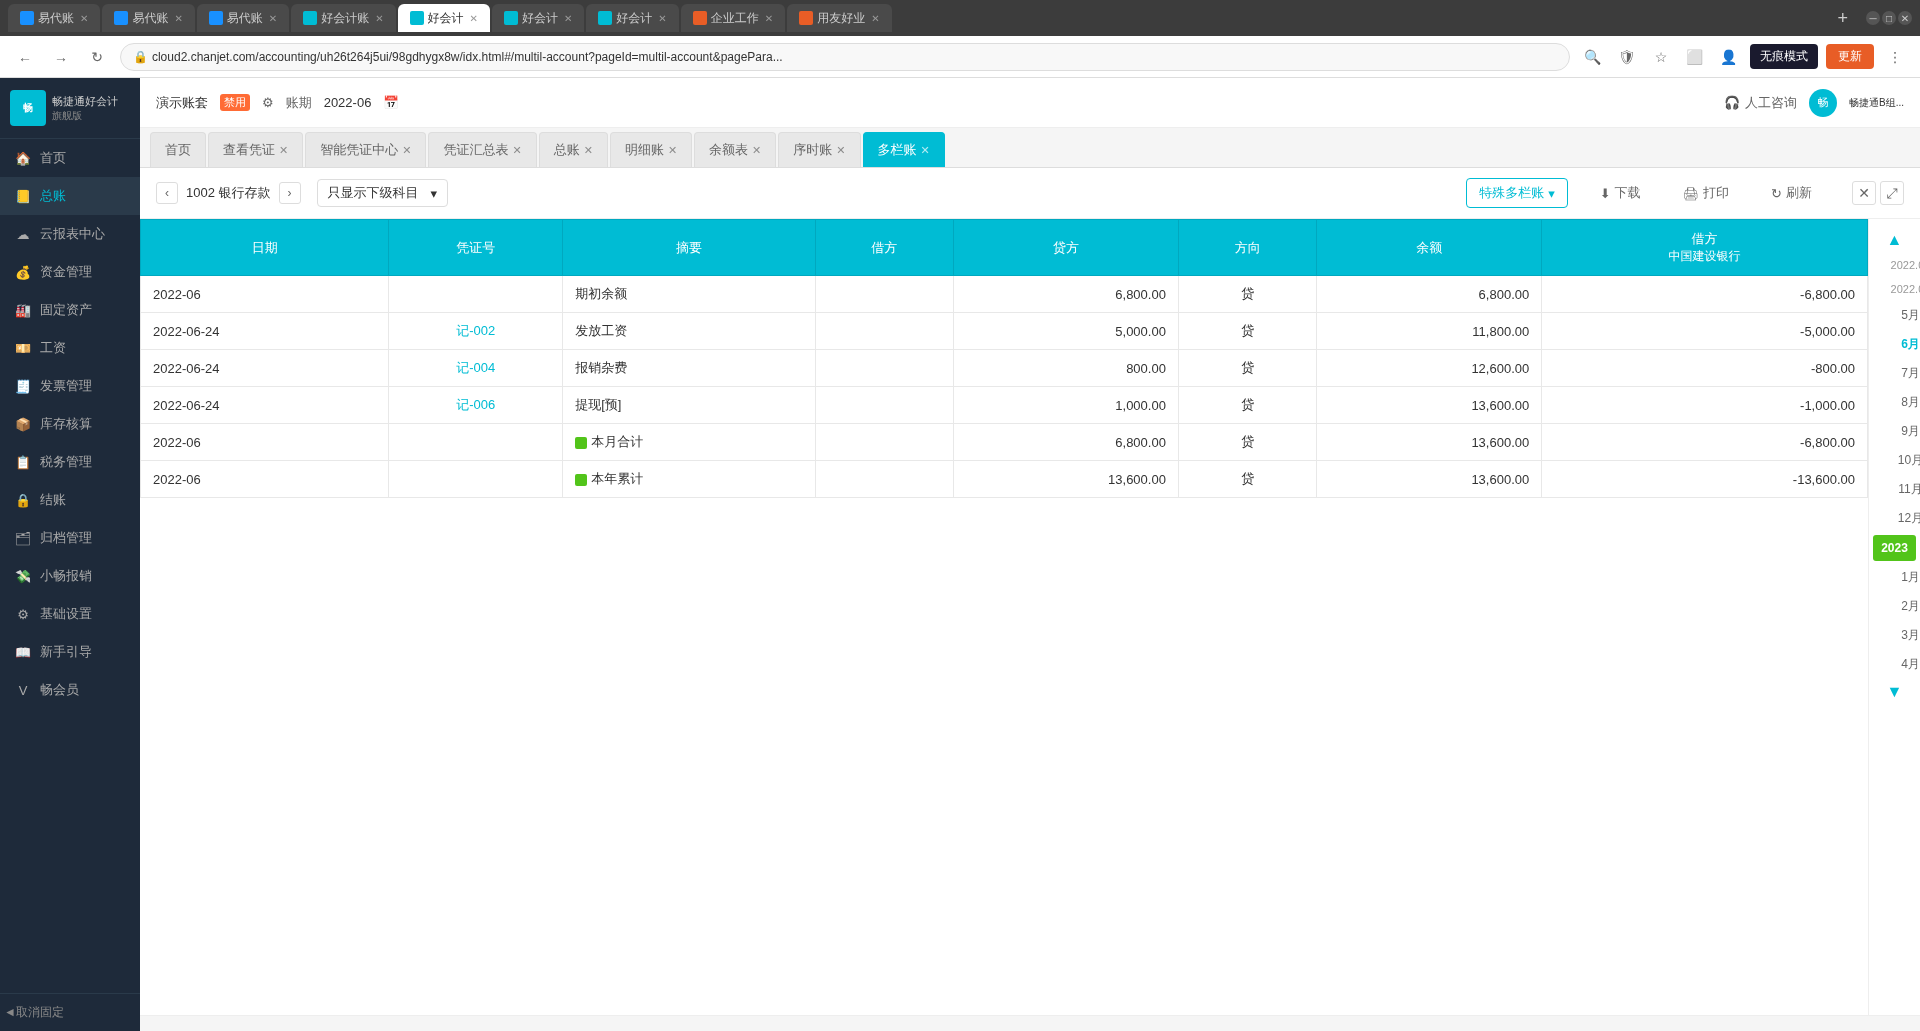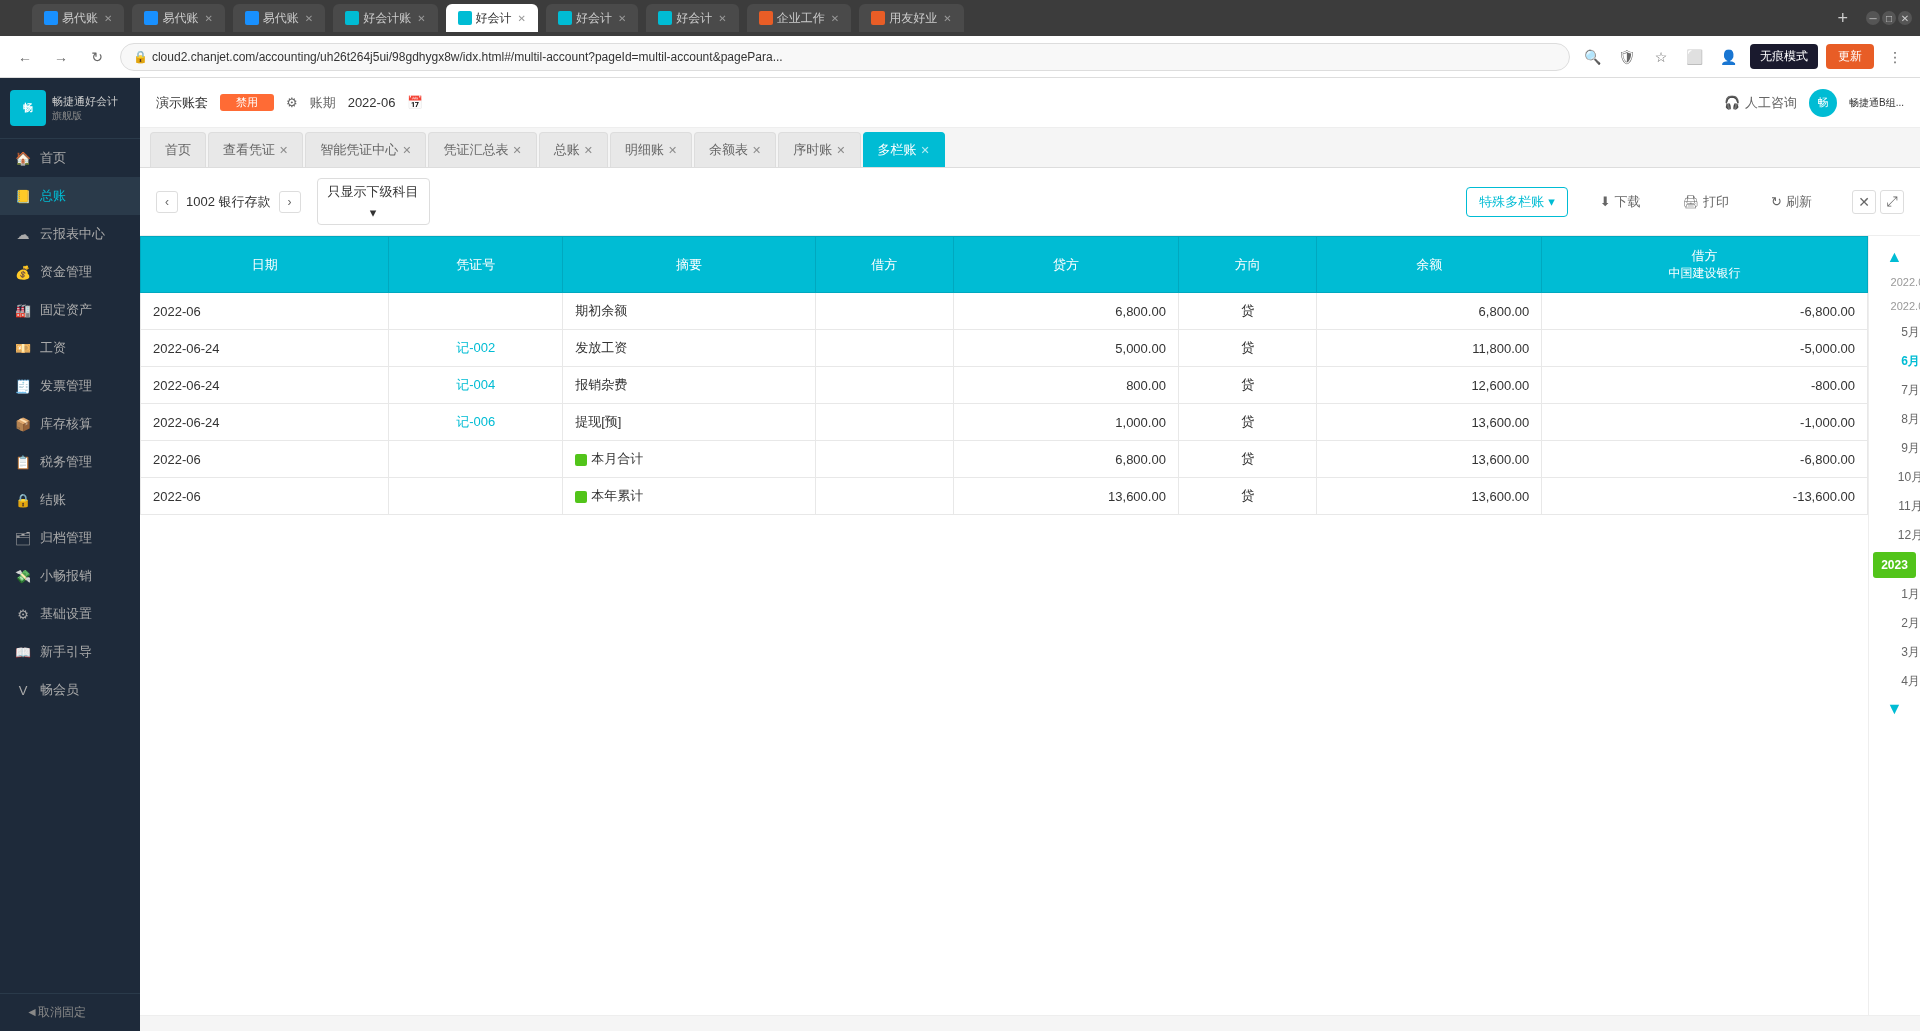--- a/index.html
+++ b/index.html
@@ -28,29 +28,29 @@
 
     
     .sidebar { width: 140px; background: #1e2a3a; color: #fff; display: flex; flex-direction: column; flex-shrink: 0; }
     .sidebar-logo { padding: 12px 10px; border-bottom: 1px solid #2a3a4a; display: flex; align-items: center; gap: 6px; }
     .logo-icon { width: 36px; height: 36px; background: #00bcd4; border-radius: 4px; display: flex; align-items: center; justify-content: center; font-size: 10px; color: #fff; font-weight: bold; }
     .logo-text { font-size: 11px; color: #ccc; line-height: 1.3; }
     .sidebar-nav { flex: 1; overflow-y: auto; }
     .nav-item { display: flex; align-items: center; gap: 8px; padding: 10px 14px; color: #aaa; cursor: pointer; font-size: 13px; }
     .nav-item.active { background: #2a3a4a; color: #00bcd4; }
     .nav-item-icon { width: 18px; height: 18px; display: flex; align-items: center; justify-content: center; flex-shrink: 0; }
-    .sidebar-footer { padding: 10px 26px; color: #888; font-size: 12px; cursor: pointer; display: flex; align-items: center; gap: 4px; border-top: 1px solid #2a3a4a; }
+    .sidebar-footer { padding: 10px 4px; color: #888; font-size: 12px; cursor: pointer; display: flex; align-items: center; gap: 4px; border-top: 1px solid #2a3a4a; }
 
     
     .main-content { flex: 1; display: flex; flex-direction: column; background: #fff; overflow: hidden; }
 
     
     .top-bar { height: 50px; background: #fff; border-bottom: 1px solid #eee; display: flex; align-items: center; padding: 0 16px; gap: 12px; }
     .account-name { font-size: 13px; color: #333; }
-    .account-tag { background: #ff6b35; color: #fff; font-size: 11px; padding: 1px 16px; border-radius: 3px; }
+    .account-tag { background: #ff6b35; color: #fff; font-size: 11px; padding: 1px 4px; border-radius: 3px; }
     .period-label { font-size: 13px; color: #666; }
     .period-value { font-size: 13px; color: #333; font-weight: 500; }
     .top-bar-right { margin-left: auto; display: flex; align-items: center; gap: 12px; }
     .consult-btn { display: flex; align-items: center; gap: 4px; color: #666; font-size: 13px; cursor: pointer; }
     .user-avatar { width: 28px; height: 28px; border-radius: 50%; background: #00bcd4; display: flex; align-items: center; justify-content: center; color: #fff; font-size: 11px; }
     .user-name { font-size: 10px; color: #333; }
 
     
     .tabs-bar { height: 40px; background: #f5f5f5; display: flex; align-items: flex-end; border-bottom: 1px solid #ddd; padding-left: 10px; overflow: hidden; }
     .page-tab { padding: 8px 14px; font-size: 13px; color: #666; cursor: pointer; border: 1px solid #ddd; border-bottom: none; border-radius: 4px 4px 0 0; background: #e8e8e8; margin-right: 2px; display: flex; align-items: center; gap: 4px; white-space: nowrap; }
@@ -58,21 +58,21 @@
     .page-tab .tab-x { font-size: 11px; opacity: 0.7; cursor: pointer; }
 
     
     .content-area { flex: 1; display: flex; overflow: hidden; }
     .ledger-content { flex: 1; overflow: hidden; display: flex; flex-direction: column; padding: 0; }
 
     
     .ledger-toolbar { display: flex; align-items: center; padding: 10px 16px; gap: 8px; background: #fff; border-bottom: 1px solid #eee; }
     .nav-arrow { width: 22px; height: 22px; display: flex; align-items: center; justify-content: center; border: 1px solid #ddd; border-radius: 3px; cursor: pointer; color: #666; font-size: 12px; }
     .account-code { font-size: 13px; color: #333; font-weight: 500; }
-    .filter-dropdown { display: flex; align-items: center; gap: 4px; border: 1px solid #ddd; border-radius: 4px; padding: 4px 10px; font-size: 13px; color: #333; cursor: pointer; margin-left: 8px; flex-direction: column; }
+    .filter-dropdown { display: flex; align-items: center; gap: 12px; border: 1px solid #ddd; border-radius: 4px; padding: 4px 10px; font-size: 13px; color: #333; cursor: pointer; margin-left: 8px; }
     .toolbar-right { margin-left: auto; display: flex; align-items: center; gap: 22px; }
     .multi-col-btn { border: 1px solid #00bcd4; color: #00bcd4; border-radius: 4px; padding: 5px 12px; font-size: 13px; cursor: pointer; display: flex; align-items: center; gap: 4px; }
     .action-btn { display: flex; align-items: center; gap: 4px; color: #666; font-size: 13px; cursor: pointer; padding: 5px 10px; }
 
     
     .table-container { flex: 1; overflow: auto; position: relative; }
     table { width: 100%; border-collapse: collapse; }
     thead tr { background: #00bcd4; color: #fff; }
     thead th { padding: 10px 12px; text-align: center; font-size: 13px; font-weight: 500; border: 1px solid #00a8bf; white-space: nowrap; }
     tbody tr { background: #fff; }
@@ -91,21 +91,21 @@
 
     
     .bottom-scroll { height: 16px; background: #f5f5f5; border-top: 1px solid #eee; }
     .corner-btn { width: 24px; height: 24px; display: flex; align-items: center; justify-content: center; color: #666; cursor: pointer; font-size: 14px; border: 1px solid #ddd; border-radius: 3px; }
   </style>
 </head>
 <body>
 
 <div class="browser-chrome">
 
-  <div id="tabs-container" style="display:flex;gap:8px;align-items:flex-end;flex:1;overflow:hidden;margin-left:24px;">
+  <div id="tabs-container" style="display:flex;gap:2px;align-items:flex-end;flex:1;overflow:hidden;">
       <div class="tab">
     <div class="tab-icon" style="background:#1890ff;"></div>
     <span class="tab-label">易代账</span>
     <span class="tab-close">✕</span>
   </div>
       <div class="tab">
     <div class="tab-icon" style="background:#1890ff;"></div>
     <span class="tab-label">易代账</span>
     <span class="tab-close">✕</span>
   </div>

